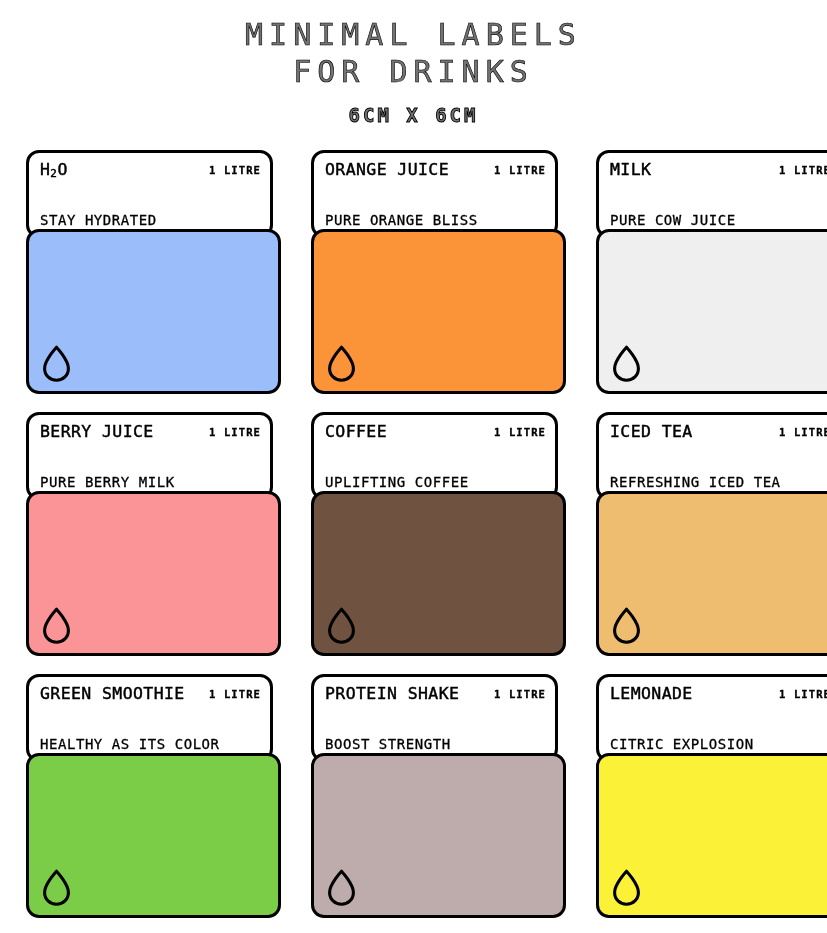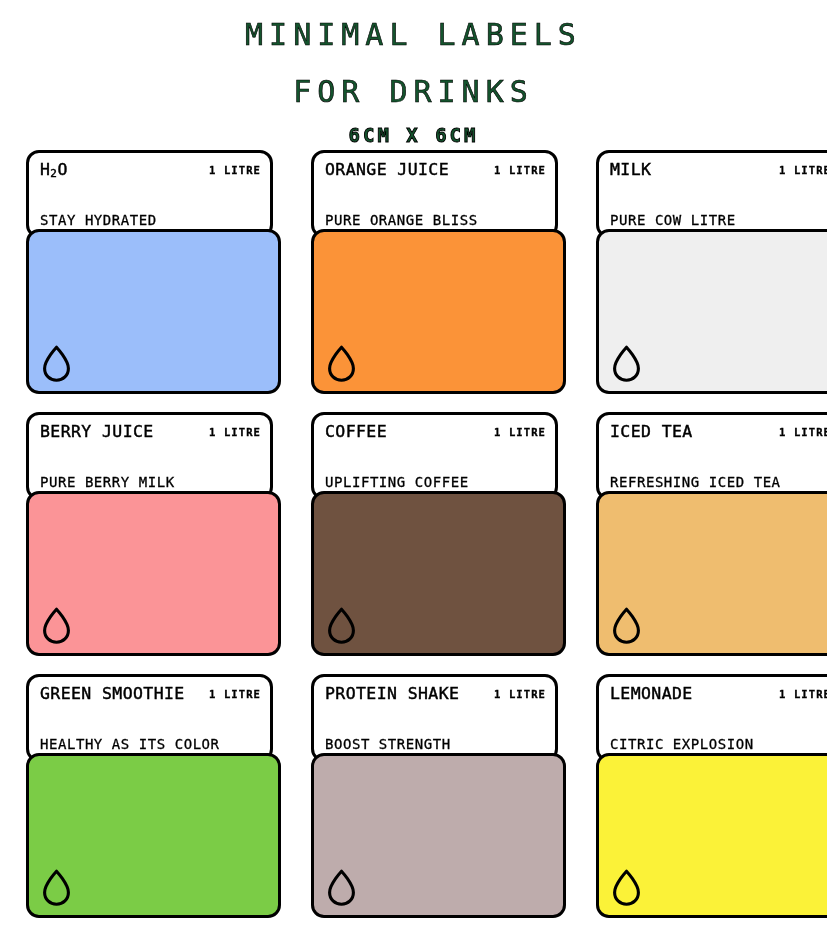--- a/index.html
+++ b/index.html
@@ -22,26 +22,26 @@
   .titlewrap {
     width:100%;
     padding-top:18px;
     text-align:center;
     user-select:none;
   }
   .title-line {
     font-family:"DejaVu Sans Mono", monospace;
     font-weight:400;
     letter-spacing:6px;
-    color:#14532d;
+    color:#737373;
     -webkit-text-stroke:0.6px #000;
     line-height:1.15;
   }
   .title-1 { font-size:30px; }
-  .title-2 { font-size:30px; margin-top:22px; }
+  .title-2 { font-size:30px; margin-top:2px; }
   .title-3 {
     font-size:19px;
     margin-top:16px;
     font-weight:700;
     letter-spacing:3px;
     -webkit-text-stroke:0.9px #000;
   }
 
   
   .grid {
@@ -188,21 +188,21 @@
           </svg>
         </div>
       </div>
     </div>
     <div class="card">
       <div class="card-frame"></div>
       <div class="card-head">
         <div class="prod-name">MILK</div>
         <div class="prod-vol">1 LITRE</div>
       </div>
-      <div class="prod-tag">PURE COW LITRE</div>
+      <div class="prod-tag">PURE COW JUICE</div>
       <div class="swatch" style="background:#EFEFEF">
         <div class="drop">
           <svg viewBox="0 0 31 37" xmlns="http://www.w3.org/2000/svg">
             <path d="M15.5 2.2 C15.5 2.2 27.4 15.1 27.4 23.4 C27.4 30.3 22.1 35.2 15.5 35.2 C8.9 35.2 3.6 30.3 3.6 23.4 C3.6 15.1 15.5 2.2 15.5 2.2 Z" fill="none" stroke="#000000" stroke-width="3.1" stroke-linejoin="round"></path>
           </svg>
         </div>
       </div>
     </div>
     <div class="card">
       <div class="card-frame"></div>

